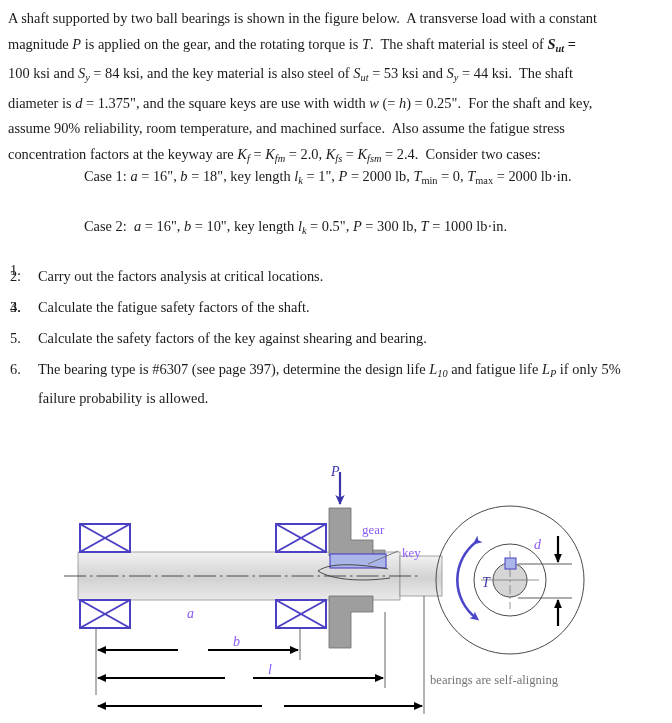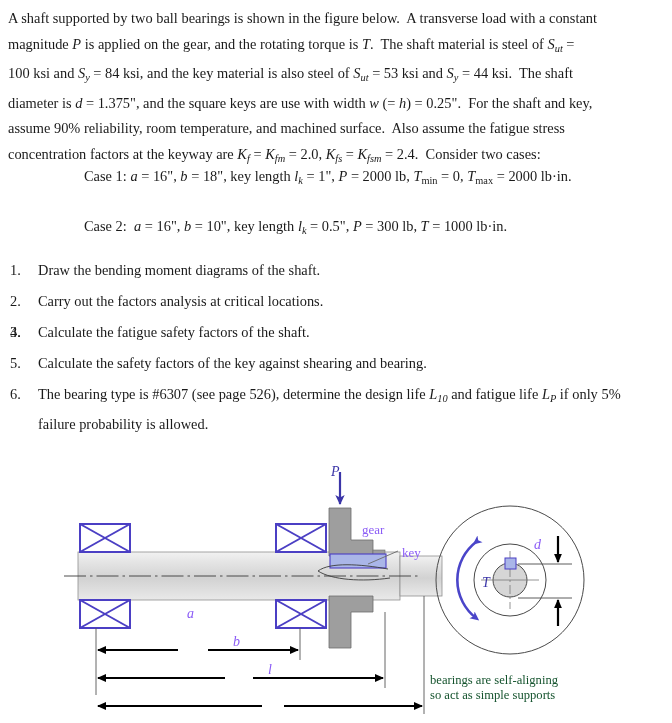--- a/index.html
+++ b/index.html
@@ -66,21 +66,21 @@
     position: absolute;
     left: 2px;
     top: 0;
     width: 22px;
     text-align: left;
   }
 
   
   i.v { font-style: italic; }
   sub { font-size: 0.72em; vertical-align: -0.28em; }
-  .nw { white-space: nowrap; }
+  .nw { white-space: nowrap; font-weight: bold; }
 
   
   .figure {
     position: absolute;
     left: 0;
     top: 452px;
     width: 672px;
     height: 271px;
   }
   .figure svg { display: block; }
@@ -98,21 +98,21 @@
   .lbl-key  { left: 402px; top: 545px; }
   .lbl-T    { left: 482px; top: 575px; color: #3b35a8; font-size: 14px; }
   .lbl-d    { left: 534px; top: 537px; font-size: 14px; }
   .lbl-a    { left: 187px; top: 606px; font-size: 14px; }
   .lbl-b    { left: 233px; top: 634px; font-size: 14px; }
   .lbl-l    { left: 268px; top: 662px; font-size: 14px; }
   .caption  {
     left: 430px; top: 673px;
     font-size: 12.6px;
     line-height: 14.5px;
-    color: #14532d;
+    color: #737373;
     white-space: normal;
     width: 200px;
   }
 </style>
 </head>
 <body>
 
 <div class="page">
 
   <div class="prose">
@@ -151,40 +151,39 @@
     <i class="v">a</i> = <span>16"</span>,
     <i class="v">b</i> = <span>10"</span>,
     key length <i class="v">l<sub>k</sub></i> = <span>0.5"</span>,
     <i class="v">P</i> = <span>300 lb</span>,
     <i class="v">T</i> = <span>1000 lb·in.</span>
   </div>
 
   <ol class="tasks">
     <li>
       <span class="num">1.</span>
-      <span>Draw the bending moment diagrams of the shaft.</span>
     </li>
     <li>
       <span class="num">2.</span>
       <span>Carry out the factors analysis at critical locations.</span>
     </li>
     <li>
       <span class="num">3.</span>
     </li>
     <li>
       <span class="num">4.</span>
       <span>Calculate the fatigue safety factors of the shaft.</span>
     </li>
     <li>
       <span class="num">5.</span>
       <span>Calculate the safety factors of the key against shearing and bearing.</span>
     </li>
     <li>
       <span class="num">6.</span>
-      <span><span>The bearing type is #6307 (see page 526), determine the design life </span><i class="v"><span>L</span><sub>10</sub></i><span> and fatigue life </span><i class="v"><span>L</span><sub>P</sub></i><span> if only</span>
+      <span><span>The bearing type is #6307 (see page 397), determine the design life </span><i class="v"><span>L</span><sub>10</sub></i><span> and fatigue life </span><i class="v"><span>L</span><sub>P</sub></i><span> if only</span>
         <span>5% failure probability is allowed.</span></span>
     </li>
   </ol>
 
   <div class="figure">
     <svg width="672" height="271" viewBox="0 0 672 271" xmlns="http://www.w3.org/2000/svg">
       <defs>
         <linearGradient id="shaftGrad" x1="0" y1="0" x2="0" y2="1">
           <stop offset="0%" stop-color="#f2f2f2"></stop>
           <stop offset="22%" stop-color="#e4e4e4"></stop>
@@ -302,16 +301,15 @@
   <span class="fig-label lbl-gear">gear</span>
   <span class="fig-label lbl-key">key</span>
   <span class="fig-label ital lbl-T">T</span>
   <span class="fig-label ital lbl-d">d</span>
   <span class="fig-label ital lbl-a">a</span>
   <span class="fig-label ital lbl-b">b</span>
   <span class="fig-label ital lbl-l">l</span>
 
   <div class="fig-label caption">
     <div>bearings are self-aligning</div>
-    <div>so act as simple supports</div>
   </div>
 
 </div>
 
 </body></html>

